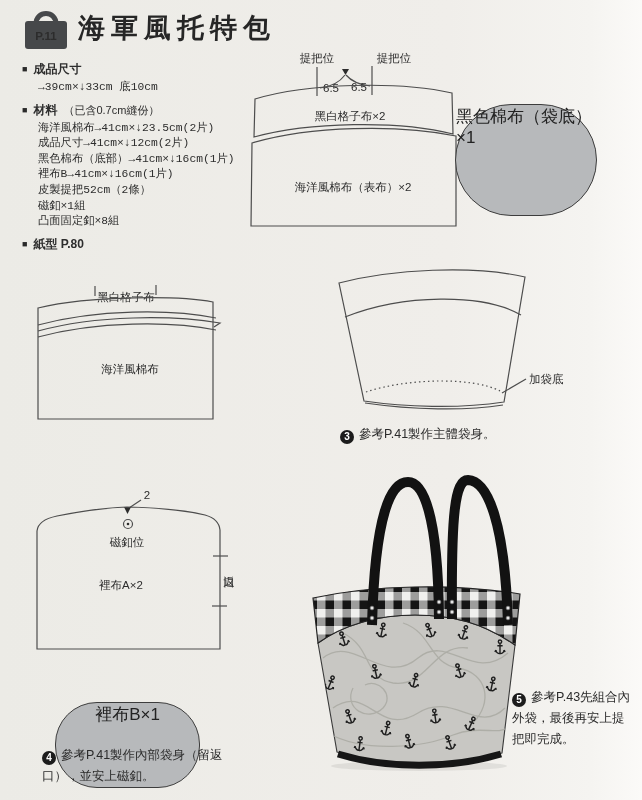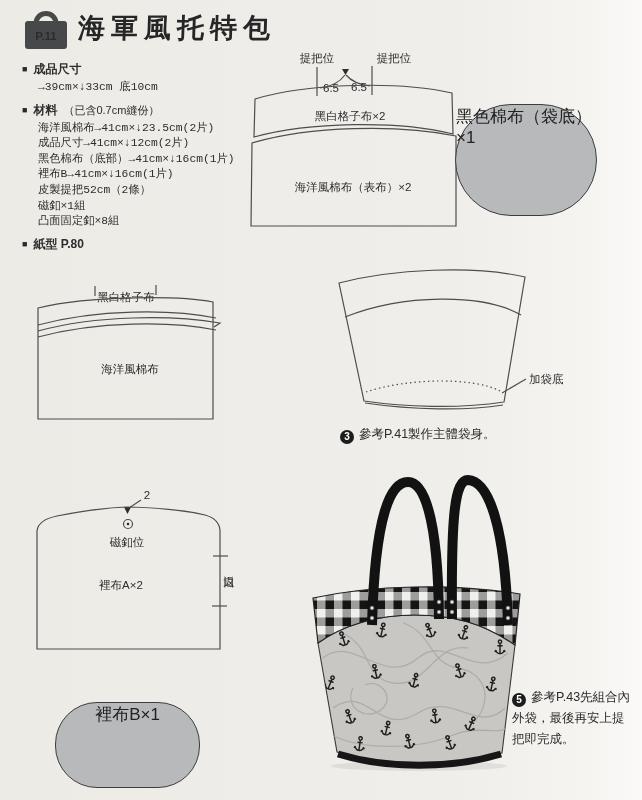--- a/index.html
+++ b/index.html
@@ -139,20 +139,23 @@
     <line x1="188" y1="70" x2="203" y2="70" class="ln"></line>
     <line x1="187" y1="120" x2="202" y2="120" class="ln"></line>
     <text x="96" y="103" text-anchor="middle">裡布A×2</text>
   </svg>
   <div class="vlabel">返口</div>
 
   <div class="oval oval2">
     <span>裡布B×1</span>
   </div>
 
+  <div class="step step4">
+    <span class="step-num">4</span><span>參考P.41製作內部袋身（留返口），並安上磁釦。</span>
+  </div>
 
   <svg style="left:283px; top:473px;" width="255" height="302" viewBox="0 0 255 302">
     <defs>
       <pattern id="gg" width="17" height="17" patternUnits="userSpaceOnUse">
         <rect width="17" height="17" fill="#f0f0ee"></rect>
         <rect x="8.5" width="8.5" height="17" fill="#9d9d9c"></rect>
         <rect y="8.5" width="17" height="8.5" fill="#9d9d9c"></rect>
         <rect x="8.5" y="8.5" width="8.5" height="8.5" fill="#151515"></rect>
       </pattern>
       <clipPath id="bodyClip">

